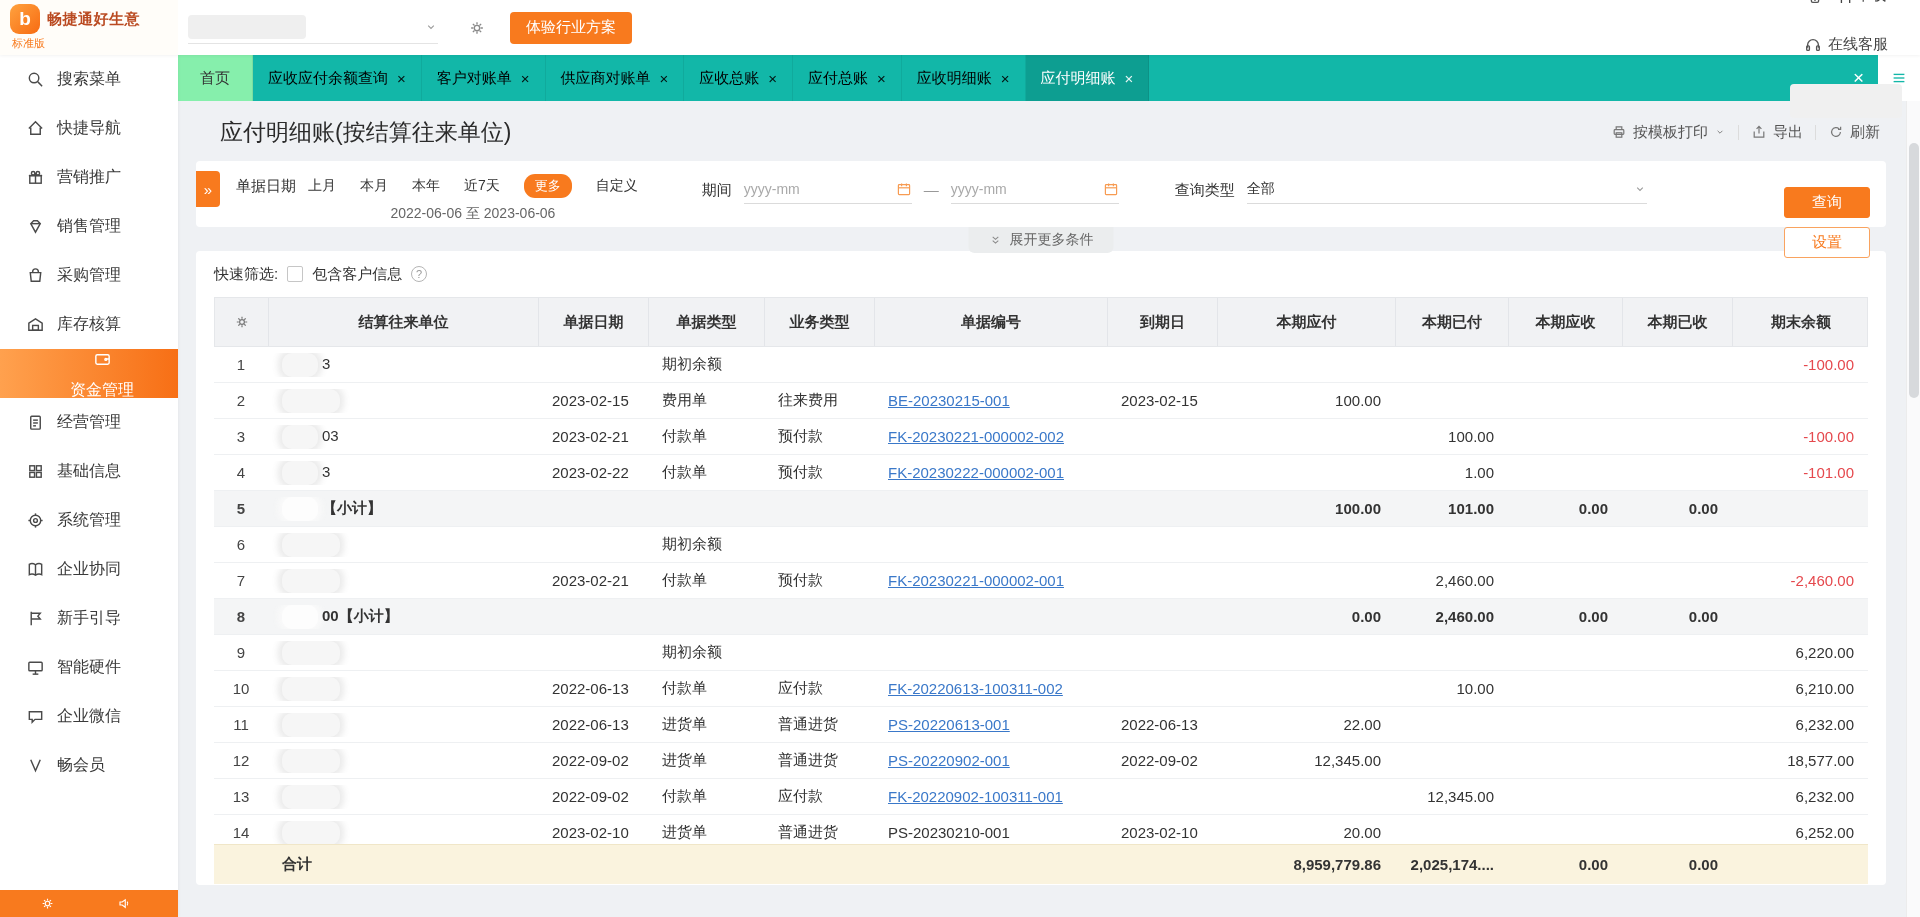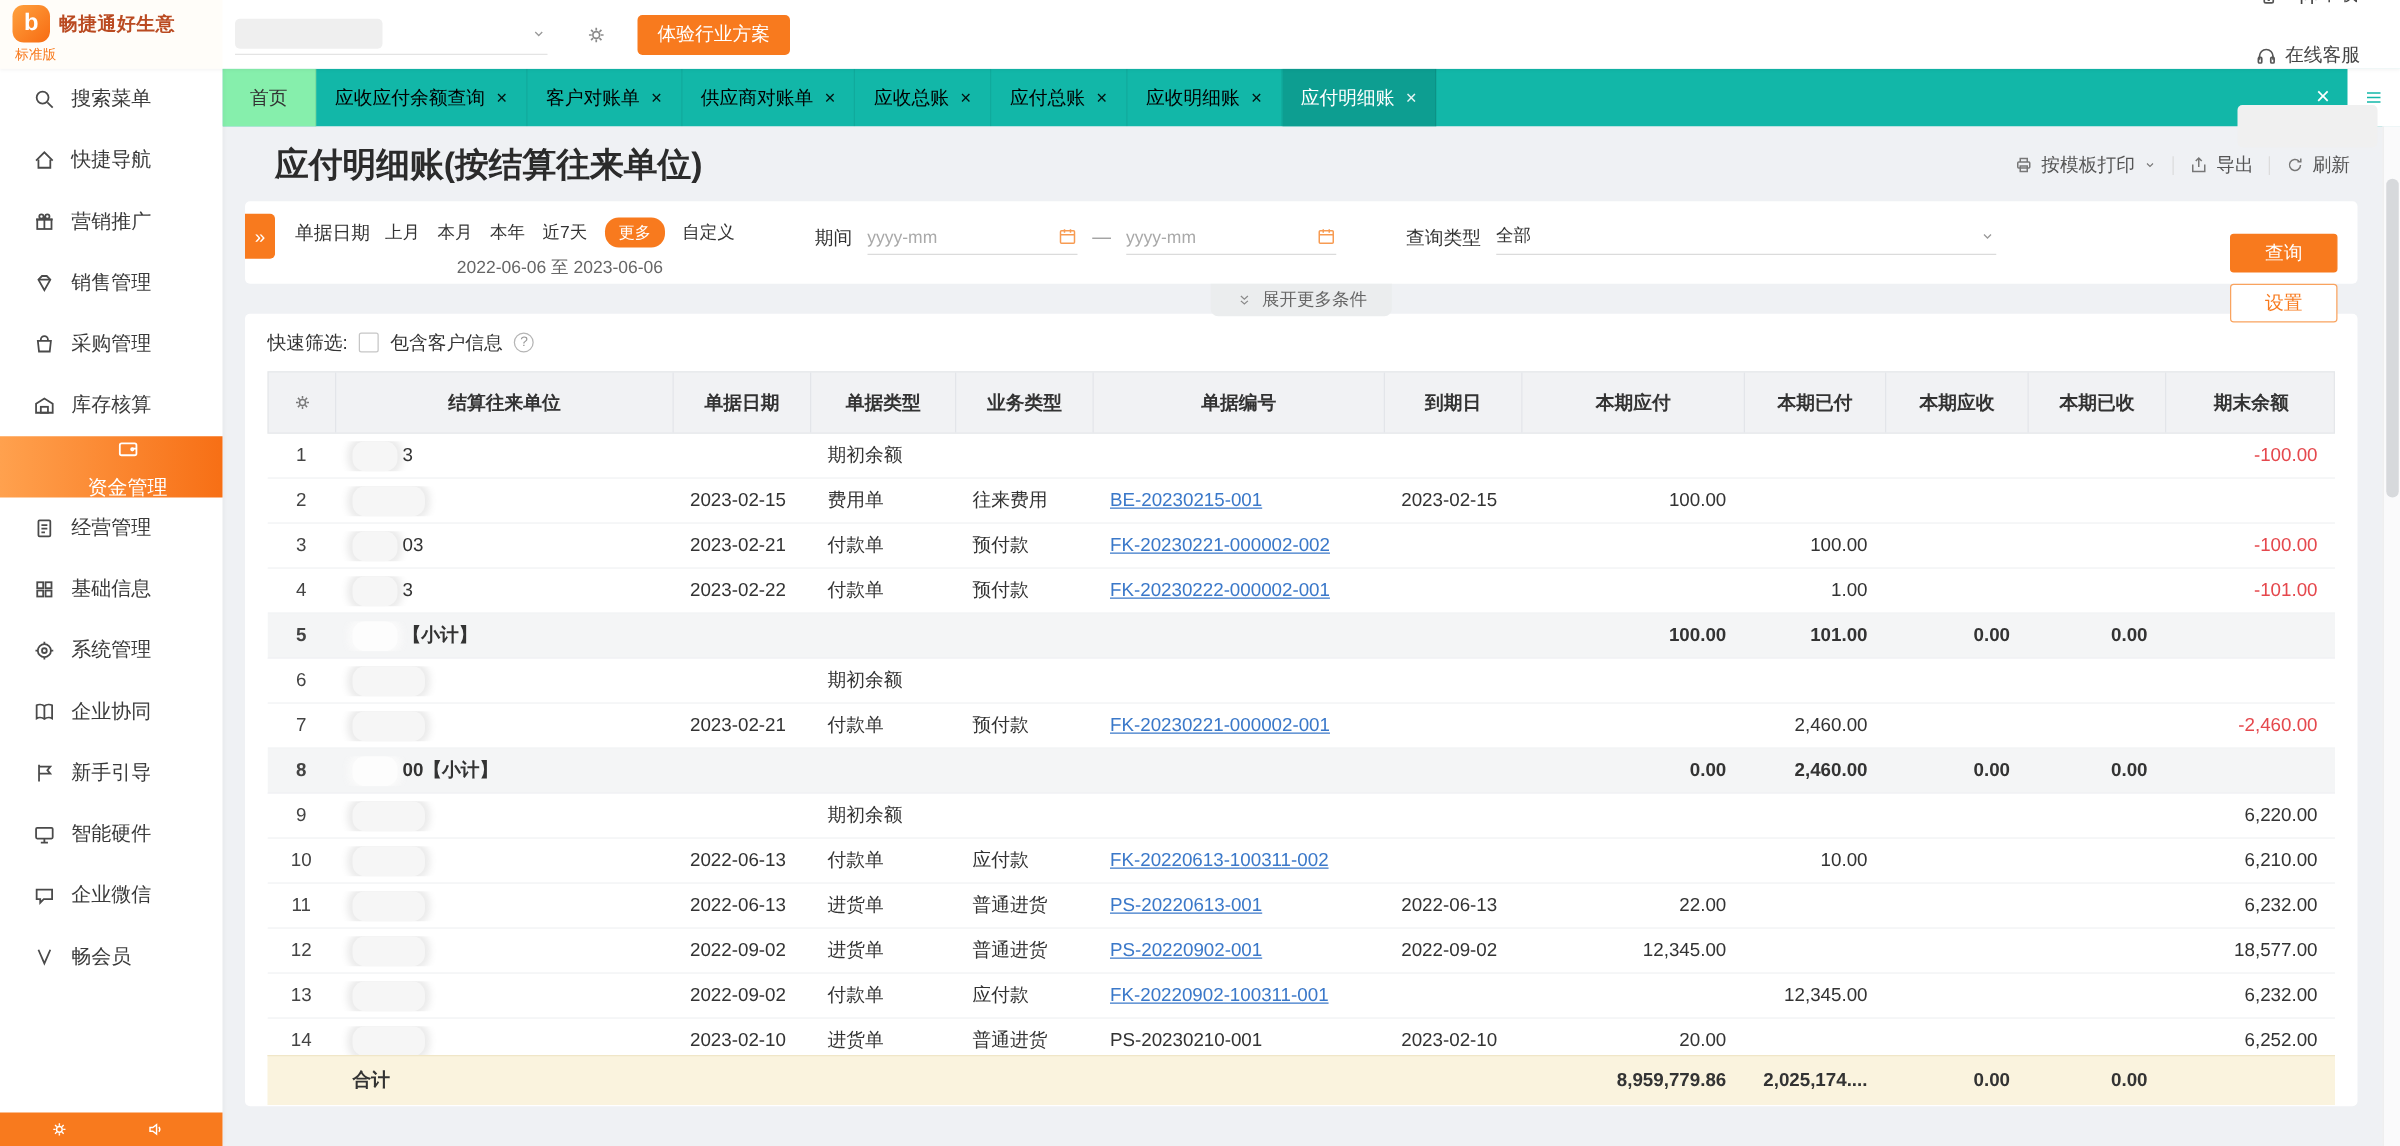--- a/index.html
+++ b/index.html
@@ -46,33 +46,33 @@
   .tab.home { background:#86efac; color:#333; padding:0 22px; }
   .tab.active { background:#0D9E91; color:#fff; }
   .tab .x { font-size:15px; opacity:.9; line-height:1; }
   .tabbar-right { margin-left:auto; display:flex; align-items:stretch; }
   .tab-close-all { display:grid; place-items:center; padding:0 14px; color:#fff; font-size:19px; cursor:pointer; }
   .tab-list-btn { width:42px; background:#fff; color:#12B7A8; display:grid; place-items:center; cursor:pointer; }
 
   
   .content { flex:1; overflow:hidden; padding-right:14px; position:relative; }
   .page-head { height:54px; display:flex; align-items:center; padding:8px 26px 0 42px; }
-  .page-title { font-size:27px; font-weight:700; color:#2B2B2B;text-align:center; }
+  .page-title { font-size:23px; font-weight:400; color:#2B2B2B;text-align:center; }
   .ph-actions { margin-left:auto; display:flex; align-items:center; gap:12px; color:#555; font-size:15px; }
   .ph-act { display:flex; align-items:center; gap:6px; cursor:pointer; }
   .ph-act .ic { color:#777; }
   .ph-sep { width:1px; height:15px; background:#DCDCDC; }
 
   
   .filter-card { margin:6px 20px 0 18px; background:#fff; border-radius:4px; position:relative; height:66px; }
   .collapse-tab { position:absolute; left:0; top:10px; width:24px; height:36px; background:#F87A1E; color:#fff; border-radius:0 4px 4px 0; display:grid; place-items:center; font-size:15px; cursor:pointer; }
   .filter-row { display:flex; align-items:flex-start; padding:13px 120px 0 40px; }
   .f-label { font-size:15px; color:#333; padding-top:3px; white-space:nowrap; }
   .ranges-col { margin-left:12px; display:flex; flex-direction:column; align-items:center; }
-  .chips { display:flex; align-items:center; gap:14px;text-align:right; }
+  .chips { display:flex; align-items:center; gap:24px;text-align:right; }
   .chip { font-size:14px; color:#333; cursor:pointer; white-space:nowrap; }
   .chip-more { background:#F87A1E; color:#fff; padding:3px 11px; border-radius:11px; font-size:13px; cursor:pointer;font-family:Liberation Serif, serif; }
   .range-text { margin-top:7px; color:#666; font-size:14px; }
   .period { margin-left:64px; display:flex; align-items:center; gap:12px; padding-top:0; }
   .uinput { width:168px; border-bottom:1px solid #DBDBDB; height:30px; display:flex; align-items:center; justify-content:space-between; color:#A9A9A9; font-size:14px; cursor:text; }
   .uinput .ic { color:#F79B52; }
   .dash { color:#999; }
   .qtype { margin-left:56px; display:flex; align-items:center; gap:12px; }
   .uselect { width:400px; border-bottom:1px solid #DBDBDB; height:30px; display:flex; align-items:center; justify-content:space-between; font-size:14px; color:#333; cursor:pointer; }
   .uselect .ic { color:#999; }

